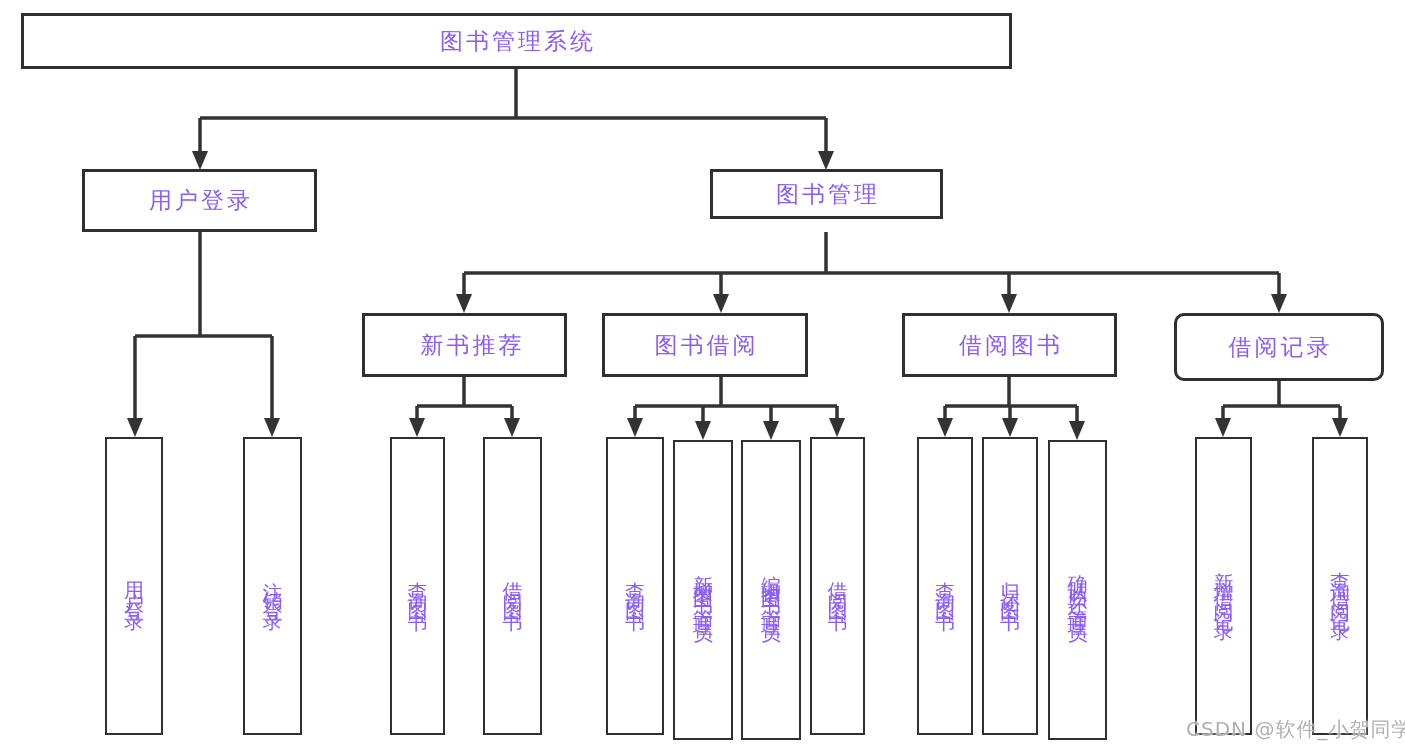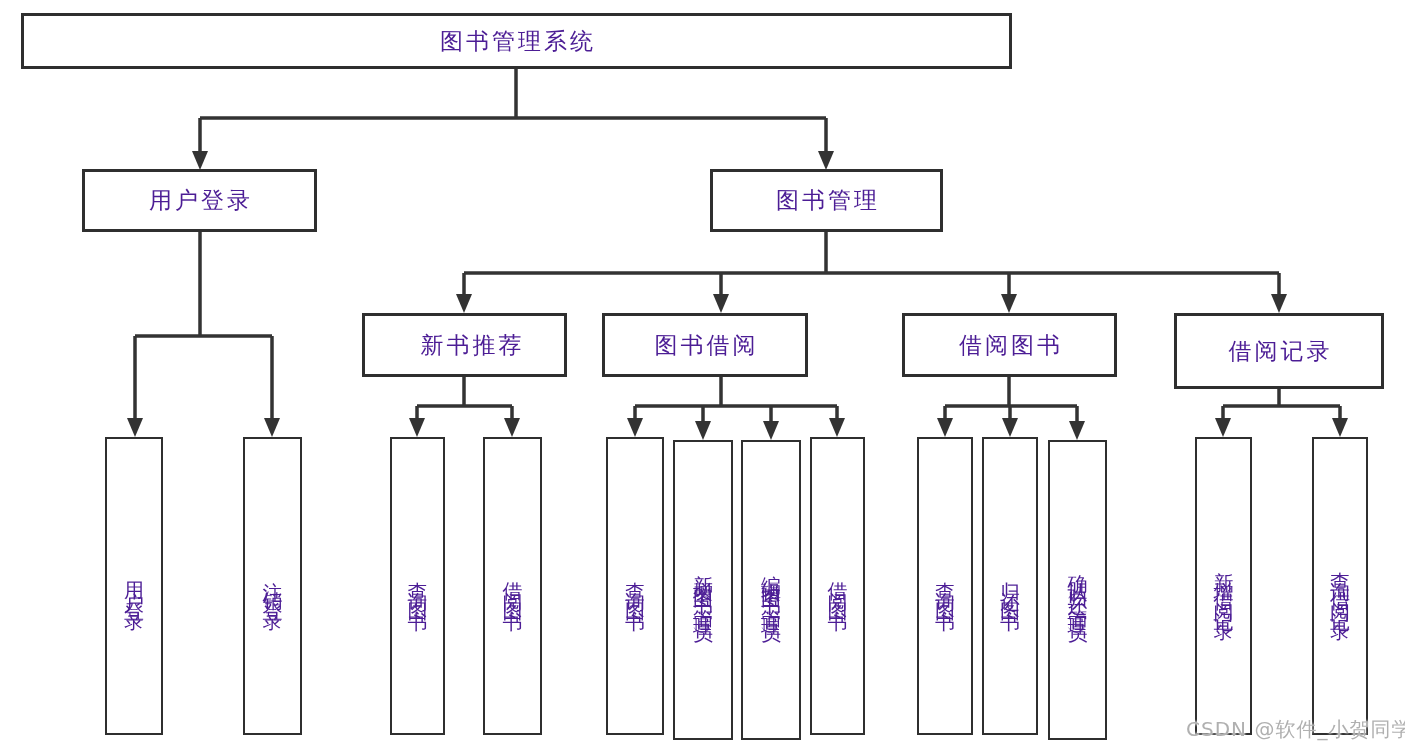--- a/index.html
+++ b/index.html
@@ -15,21 +15,21 @@
     position: absolute;
     left: 0; top: 0;
     width: 1405px; height: 747px;
     z-index: 1;
   }
   .node {
     position: absolute;
     box-sizing: border-box;
     background: #ffffff;
     border: 3px solid #2f2f2f;
-    color: #4c1d95;
+    color: #8b5cf6;
     display: flex;
     align-items: center;
     justify-content: center;
     z-index: 2;
   }
   .node-h {
     font-size: 23px;
     letter-spacing: 3px;
     white-space: nowrap;
     text-indent: 3px; 
@@ -108,26 +108,26 @@
     <g>
       <path class="cline" d="M1279 377 V406 M1223 406 H1340 M1223 406 V418 M1340 406 V418"></path>
       <polygon class="carrow" points="1215,418 1231,418 1223,437"></polygon>
       <polygon class="carrow" points="1332,418 1348,418 1340,437"></polygon>
     </g>
   </svg>
 
   <div class="node node-h" style="left:21px; top:13px; width:991px; height:56px;">图书管理系统</div>
 
   <div class="node node-h" style="left:82px; top:169px; width:235px; height:63px;">用户登录</div>
-  <div class="node node-h" style="left:710px; top:169px; width:233px; height:63px;">图书管理</div>
+  <div class="node node-h" style="left:710px; top:169px; width:233px; height:50px;">图书管理</div>
 
   <div class="node node-h" style="left:362px; top:313px; width:205px; height:64px;padding-left:13px;">新书推荐</div>
   <div class="node node-h" style="left:602px; top:313px; width:206px; height:64px;">图书借阅</div>
   <div class="node node-h" style="left:902px; top:313px; width:215px; height:64px;">借阅图书</div>
-  <div class="node node-h" style="left:1174px; top:313px; width:210px; height:76px;">借阅记录</div>
+  <div class="node node-h" style="left:1174px; top:313px; width:210px; height:68px;border-radius:10px;">借阅记录</div>
 
   <div class="node node-v" style="left:105px; top:437px; width:58px; height:298px;">用户登录</div>
   <div class="node node-v" style="left:243px; top:437px; width:59px; height:298px;">注销登录</div>
 
   <div class="node node-v" style="left:390px; top:437px; width:55px; height:298px;">查询图书</div>
   <div class="node node-v" style="left:483px; top:437px; width:59px; height:298px;">借阅图书</div>
 
   <div class="node node-v" style="left:606px; top:437px; width:58px; height:298px;">查询图书</div>
   <div class="node node-v tight" style="left:673px; top:440px; width:60px; height:300px;">新增图书（管理员）</div>
   <div class="node node-v tight" style="left:741px; top:440px; width:60px; height:300px;">编辑图书（管理员）</div>

